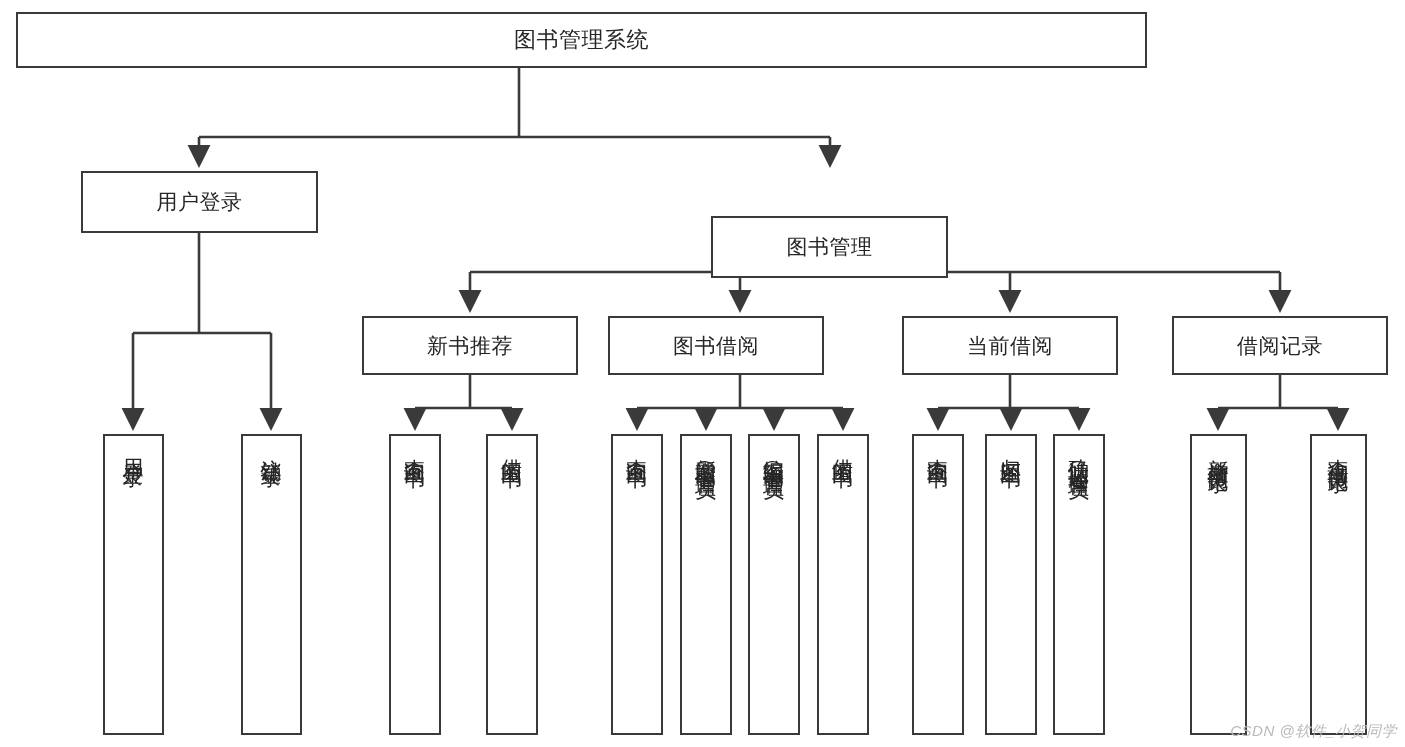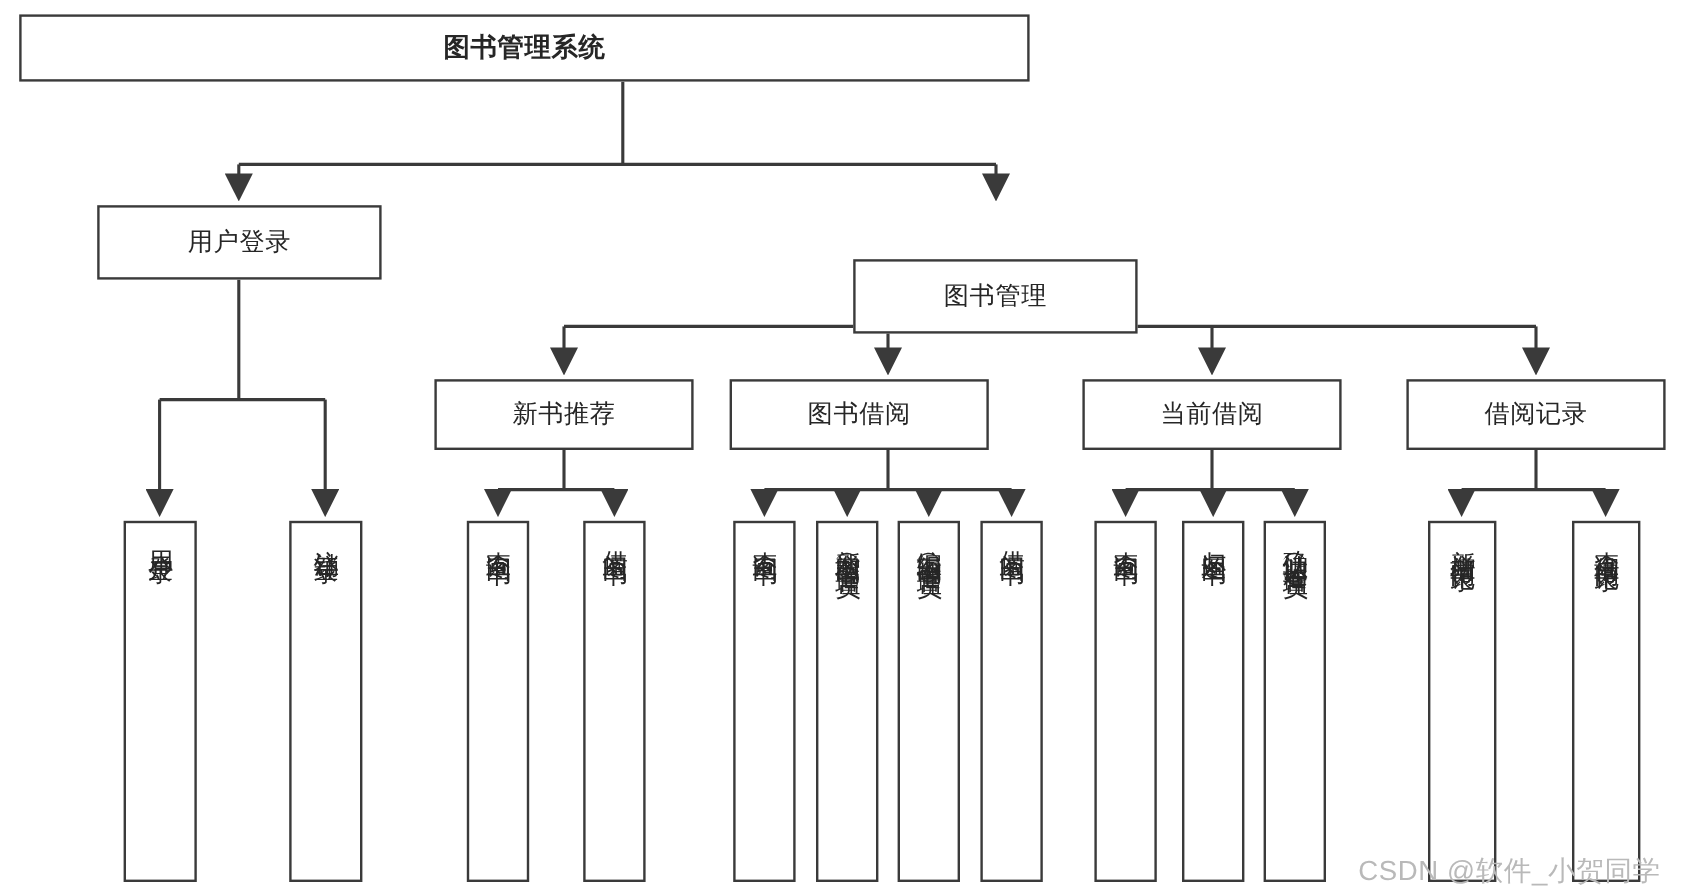--- a/index.html
+++ b/index.html
@@ -53,27 +53,28 @@
     writing-mode: vertical-rl;
     text-orientation: upright;
     font-size: 21px;
     letter-spacing: 3px;
     line-height: 1;
     white-space: nowrap;
   }
   .node.root .lbl { font-size: 22px; }
   .watermark {
     position: absolute;
-    right: 21px;
+    right: 8px;
     bottom: 6px;
-    font-size: 23px;
+    font-size: 15px;
     color: #b9b9b9;
     letter-spacing: 0.5px;
     white-space: nowrap;
     user-select: none;
+    font-style: italic;
   }
 </style>
 </head>
 <body>
 
 <div id="canvas">
 
   <svg class="edges" viewBox="0 0 1405 747" xmlns="http://www.w3.org/2000/svg">
     <defs>
       <marker id="arrow" viewBox="0 0 12 12" refX="10" refY="6" markerWidth="9" markerHeight="9" orient="auto-start-reverse">
@@ -117,21 +118,21 @@
       <path d="M 1011 408 L 1011 427" marker-end="url(#arrow)"></path>
       <path d="M 1079 408 L 1079 427" marker-end="url(#arrow)"></path>
 
       <path d="M 1280 375 L 1280 408"></path>
       <path d="M 1218 408 L 1338 408"></path>
       <path d="M 1218 408 L 1218 427" marker-end="url(#arrow)"></path>
       <path d="M 1338 408 L 1338 427" marker-end="url(#arrow)"></path>
     </g>
   </svg>
 
-  <div class="node horizontal root" style="left:16px; top:12px; width:842px; height:56px;font-weight:bold;">
+  <div class="node horizontal root" style="left:16px; top:12px; width:1131px; height:56px;">
     <span class="lbl">图书管理系统</span>
   </div>
 
   <div class="node horizontal" style="left:81px; top:171px; width:237px; height:62px;">
     <span class="lbl">用户登录</span>
   </div>
   <div class="node horizontal" style="left:711px; top:171px; width:237px; height:62px;margin-top:45px;">
     <span class="lbl">图书管理</span>
   </div>
 

